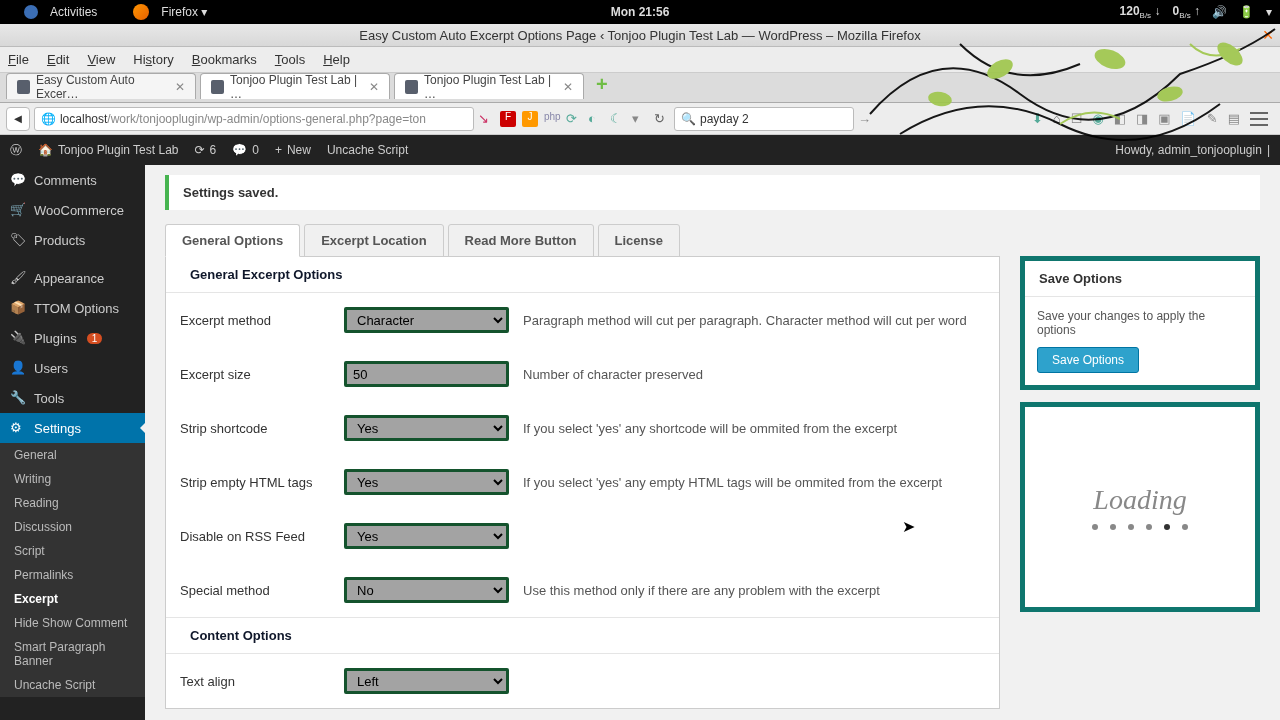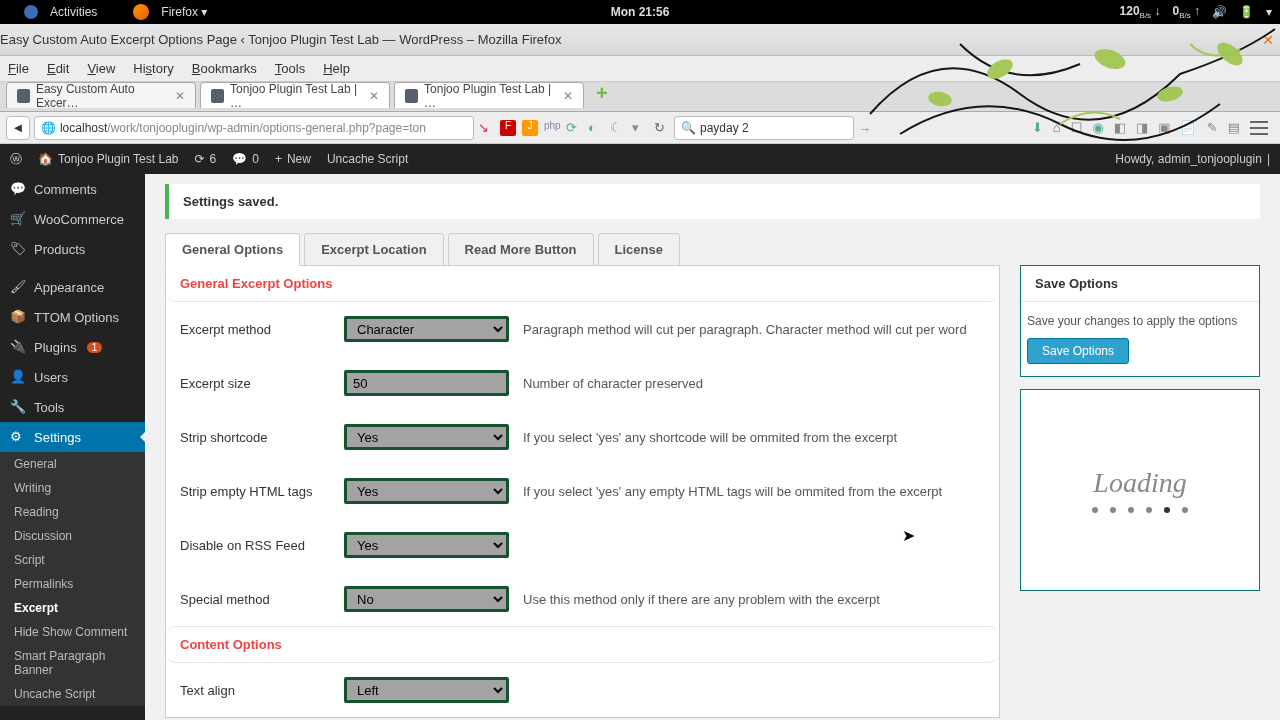--- a/index.html
+++ b/index.html
@@ -7,21 +7,21 @@
 
 
 .gnome-bar { background: #000; color: #ddd; height: 24px; display: flex; align-items: center; padding: 0 8px; font-size: 12px; position: relative; }
 .gnome-bar .left { display: flex; align-items: center; gap: 12px; padding-left: 16px; }
 .gnome-bar .center { position: absolute; left: 50%; transform: translateX(-50%); font-weight: bold; }
 .gnome-bar .right { margin-left: auto; display: flex; align-items: center; gap: 12px; }
 .gnome-bar .fedora { width: 14px; height: 14px; background: #3b6eb5; border-radius: 50%; display: inline-block; }
 .gnome-bar .ff-ico { width: 16px; height: 16px; background: linear-gradient(135deg,#ff9500,#e66000); border-radius: 50%; display: inline-block; }
 
 
-.win-title { background: linear-gradient(#e8e8e8,#d8d8d8); color: #333; height: 32px; font-size: 13px; display: flex; align-items: center; justify-content: flex-start; border-bottom: 1px solid #bbb; position: relative; }
+.win-title { background: linear-gradient(#e8e8e8,#d8d8d8); color: #333; height: 23px; font-size: 13px; display: flex; align-items: center; justify-content: center; border-bottom: 1px solid #bbb; position: relative; }
 .win-title .close { position: absolute; right: 6px; color: #ff6500; font-size: 14px; }
 
 
 .menubar { background: #ededed; height: 26px; display: flex; align-items: center; padding: 0 8px; gap: 18px; border-bottom: 1px solid #ccc; font-size: 13px; }
 .menubar span { cursor: default; }
 .menubar span u { text-decoration: underline; }
 
 
 .tabstrip { background: #dcdcdc; height: 30px; display: flex; align-items: flex-start; padding: 0 6px; gap: 4px; border-bottom: 1px solid #aaa; }
 .tab { background: #f5f5f5; border: 1px solid #aaa; border-bottom: none; border-radius: 4px 4px 0 0; height: 26px; padding: 0 10px; display: flex; align-items: center; gap: 6px; font-size: 12px; color: #444; max-width: 190px; }
@@ -66,30 +66,30 @@
 .notice { background: #fff; border-left: 4px solid #46b450; padding: 10px 14px; margin-bottom: 14px; font-weight: bold; color: #333; }
 
 .tabs-row { display: flex; gap: 4px; margin-bottom: 0; }
 .opt-tab { background: #f0f0f0; border: 1px solid #ccc; padding: 8px 16px; font-size: 13px; font-weight: bold; color: #555; border-radius: 3px 3px 0 0; }
 .opt-tab.active { background: #fff; border-bottom: 1px solid #fff; position: relative; z-index: 2; }
 
 .cols { display: flex; gap: 20px; margin-top: -1px; }
 .main-col { flex: 1; border: 1px solid #ccc; background: #fff; }
 .side-col { width: 240px; display: flex; flex-direction: column; gap: 12px; }
 
-.section-h { padding: 10px 14px; font-weight: bold; color: #ef4444; border-bottom: 1px solid #e5e5e5; font-size: 13px; border-radius: 10px; }
+.section-h { padding: 10px 24px; font-weight: bold; color: #0f172a; border-bottom: 1px solid #e5e5e5; font-size: 13px; }
 .frow { display: flex; align-items: center; padding: 14px 14px; gap: 14px; }
 .frow .lbl { width: 150px; font-size: 13px; color: #333; }
 .frow .ctrl { width: 165px; }
 .frow .ctrl select, .frow .ctrl input { width: 100%; height: 26px; border: 3px solid #14532d; border-radius: 2px; padding: 0 6px; font-size: 13px; background: #a3a3a3; }
 .frow .desc { flex: 1; font-size: 13px; color: #555; }
 
-.sidebox { background: #fff; border: 1px solid #0f766e; }
+.sidebox { background: #fff; border: 5px solid #0f766e; }
 .sidebox .bh { padding: 10px 14px; font-weight: bold; border-bottom: 1px solid #e5e5e5; }
-.sidebox .bc { padding: 12px 6px; font-size: 12px; color: #555; }
+.sidebox .bc { padding: 12px 12px; font-size: 12px; color: #555; }
 .btn-save { display: inline-block; background: #2ea2cc; color: #fff; border: 1px solid #0074a2; padding: 5px 14px; border-radius: 3px; font-size: 12px; margin-top: 10px; cursor: pointer; }
 .loading-box { height: 200px; display: flex; flex-direction: column; align-items: center; justify-content: center; color: #888; font-family: Georgia, serif; font-size: 28px; font-style: italic; }
 .dots { display: flex; gap: 12px; margin-top: 8px; }
 .dots span { width: 6px; height: 6px; background: #888; border-radius: 50%; }
 .dots span.d { background: #333; }
 
 .cursor { position: absolute; left: 757px; top: 352px; font-size: 16px; color: #000; pointer-events: none; }
 
 
 .flourish { position: absolute; right: 0; top: 24px; width: 420px; height: 130px; pointer-events: none; opacity: 0.9; z-index: 100; }

